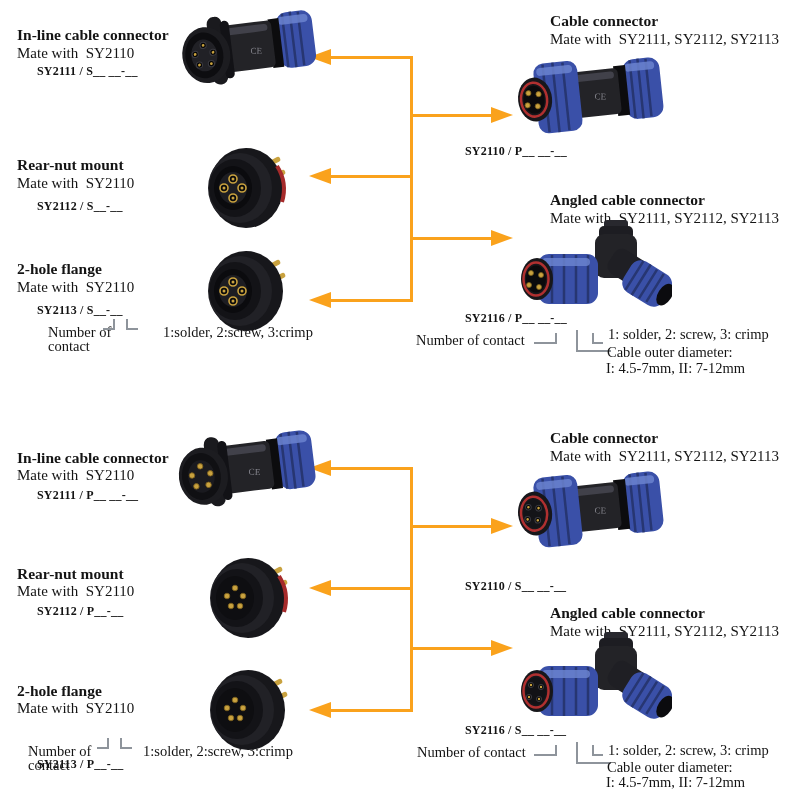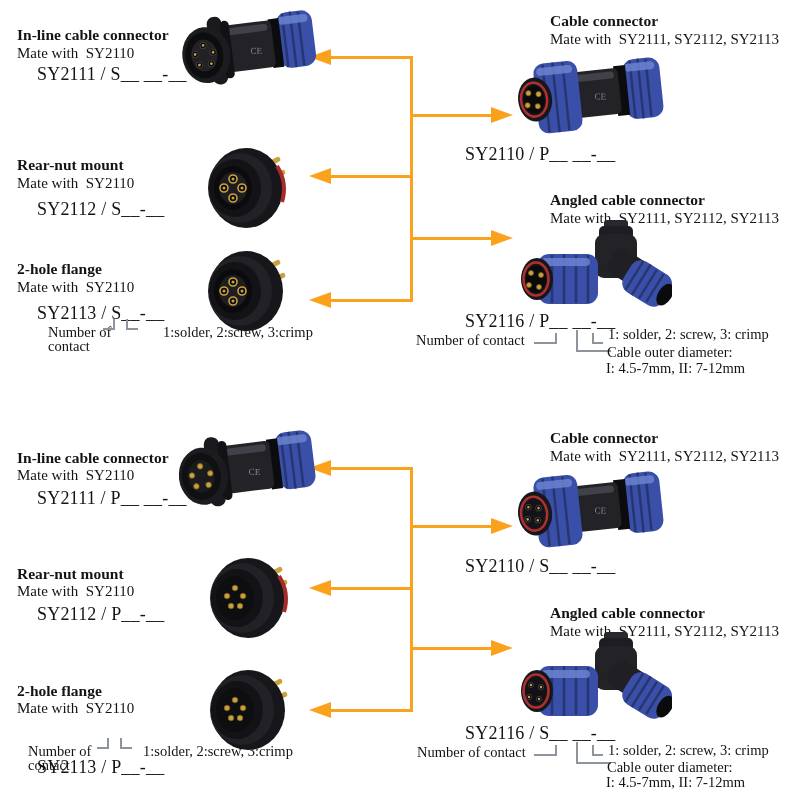--- a/index.html
+++ b/index.html
@@ -4,21 +4,21 @@
 <style>
   html,body{margin:0;padding:0}
   body{
     width:800px;height:800px;position:relative;overflow:hidden;
     background:#ffffff;color:var(--text,#141414);
     font-family:"Liberation Serif",serif;
   }
   .t{position:absolute;white-space:nowrap;line-height:1.08}
   .title{font-weight:700;font-size:15.5px}
   .mate{font-size:15px}
-  .pn{font-weight:400;font-size:18px;letter-spacing:.2px}
+  .pn{font-weight:700;font-size:12px;letter-spacing:.2px}
   .sm{font-size:14.5px}
   .shaft{position:absolute;height:3px;background:var(--arrow,#FAA21C)}
   .vline{position:absolute;width:3px;background:var(--arrow,#FAA21C)}
   .hl,.hr{position:absolute;width:0;height:0;border-top:8px solid transparent;border-bottom:8px solid transparent}
   .hl{border-right:22px solid var(--arrow,#FAA21C)}
   .hr{border-left:22px solid var(--arrow,#FAA21C)}
   .lbr{position:absolute;border:0 solid var(--leader,#8E949B)}
   .lbr.br{border-right-width:2px;border-bottom-width:2px}
   .lbr.bl{border-left-width:2px;border-bottom-width:2px}
   .conn{position:absolute}
@@ -206,21 +206,21 @@
 <div class="t mate" style="left:17px;top:700px">Mate with &nbsp;SY2110</div>
 <div class="t pn" style="left:37px;top:758px">SY2113 / P__-__</div>
 <div class="t sm" style="left:28px;top:744px">Number of</div>
 <div class="t sm" style="left:28px;top:758px">contact</div>
 <div class="t sm" style="left:143px;top:744px">1:solder, 2:screw, 3:crimp</div>
 <div class="lbr br" style="left:97px;top:738px;width:10px;height:9px"></div>
 <div class="lbr bl" style="left:120px;top:738px;width:10px;height:9px"></div>
 
 <div class="t title" style="left:550px;top:430px">Cable connector</div>
 <div class="t mate" style="left:550px;top:448px">Mate with &nbsp;SY2111, SY2112, SY2113</div>
-<div class="t pn" style="left:465px;top:557px">SY2110 / S__ __-__</div>
+<div class="t pn" style="left:465px;top:580px">SY2110 / S__ __-__</div>
 
 <div class="t title" style="left:550px;top:605px">Angled cable connector</div>
 <div class="t mate" style="left:550px;top:623px">Mate with &nbsp;SY2111, SY2112, SY2113</div>
 <div class="t pn" style="left:465px;top:724px">SY2116 / S__ __-__</div>
 <div class="t sm" style="left:417px;top:745px">Number of contact</div>
 <div class="lbr br" style="left:534px;top:745px;width:21px;height:9px"></div>
 <div class="lbr bl" style="left:576px;top:742px;width:33px;height:20px"></div>
 <div class="lbr bl" style="left:592px;top:745px;width:9px;height:9px"></div>
 <div class="t sm" style="left:608px;top:743px">1: solder, 2: screw, 3: crimp</div>
 <div class="t sm" style="left:607px;top:760px">Cable outer diameter:</div>

